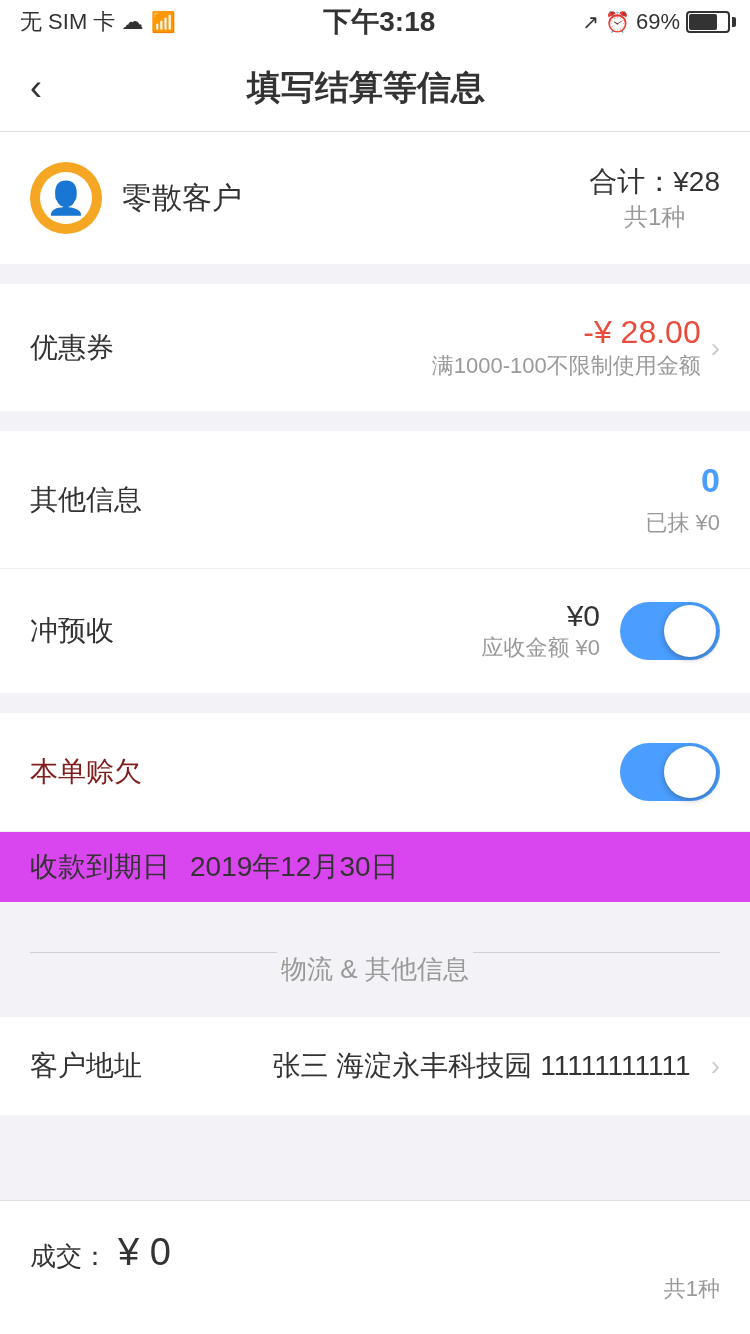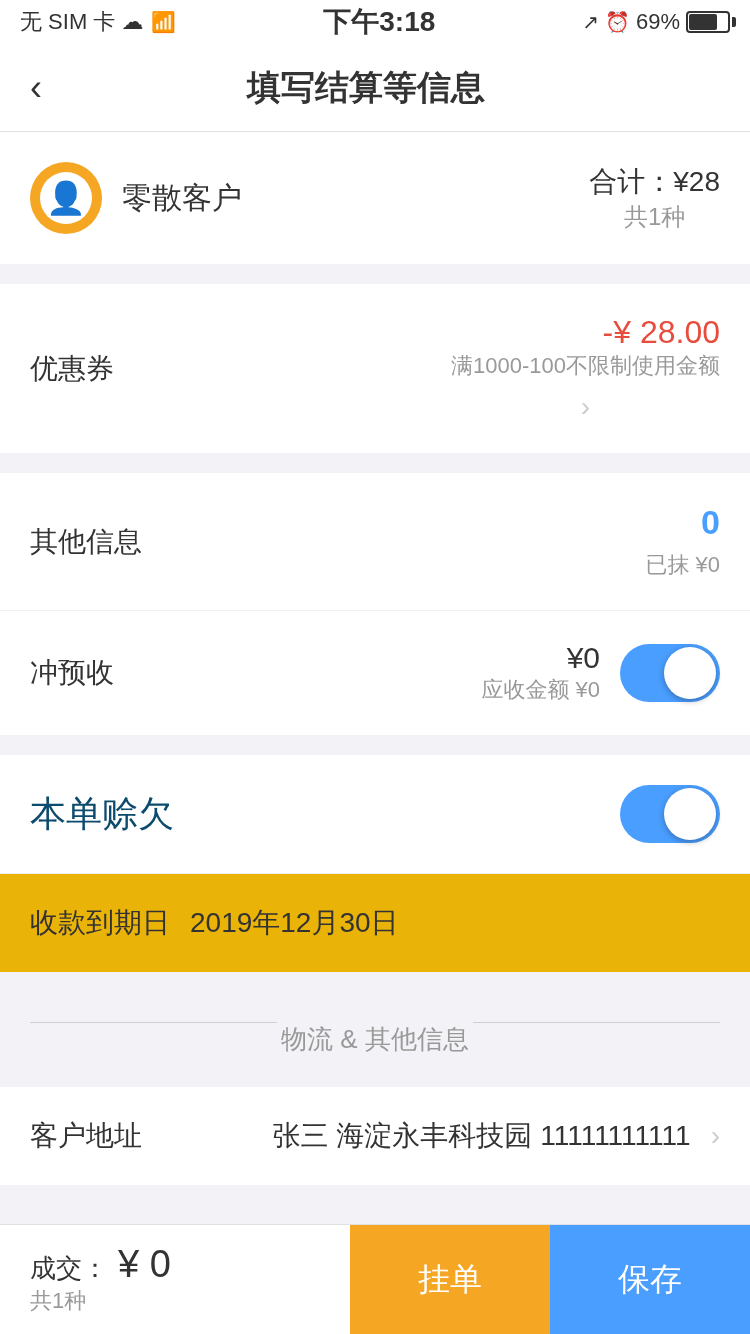--- a/index.html
+++ b/index.html
@@ -141,21 +141,20 @@
     }
     .form-label {
       font-size: 28px;
       color: #333;
       white-space: nowrap;
     }
     .coupon-right {
       display: flex;
       align-items: center;
       gap: 10px;
-      flex-direction: column;
     }
     .coupon-text-block {
       text-align: right;
     }
     .coupon-amount {
       font-size: 32px;
       color: #e74c3c;
       font-weight: 500;
     }
     .coupon-desc {
@@ -240,28 +239,28 @@
 
     
     .debt-row {
       background: #fff;
       padding: 30px 30px;
       display: flex;
       align-items: center;
       justify-content: space-between;
     }
     .debt-label {
-      font-size: 36px;
-      color: #0c4a6e;
+      font-size: 28px;
+      color: #7f1d1d;
     }
 
     
     .due-date-row {
-      background: #eab308;
-      padding: 30px 30px;
+      background: #d946ef;
+      padding: 16px 30px;
       display: flex;
       align-items: center;
       gap: 20px;
       border-top: 1px solid #f0f0f0;
     }
     .due-date-label {
       font-size: 28px;
       color: #333;
       white-space: nowrap;
     }
@@ -322,25 +321,26 @@
       height: 300px;
       background: #f2f2f7;
     }
 
     
     .bottom-bar {
       position: fixed;
       bottom: 0;
       left: 0;
       width: 750px;
-      height: 110px;
+      height: 134px;
       background: #fff;
       display: flex;
       align-items: center;
       border-top: 1px solid #e0e0e0;
+      text-align: right;
     }
     .bottom-summary {
       flex: 1;
       padding: 0 30px;
     }
     .bottom-btn-group {
       display: flex;
       height: 100%;
     }
     .btn-hold {
@@ -490,17 +490,13 @@
 </div>
 
 <div class="bottom-bar">
   <div class="bottom-summary">
     <div style="display:flex; align-items:baseline; gap:10px;">
       <span style="font-size:26px; color:#333;">成交：</span>
       <span style="font-size:38px; color:#333; font-weight:500;">¥ 0</span>
     </div>
     <div style="font-size:22px; color:#999;">共1种</div>
   </div>
-  <div class="bottom-btn-group">
-    <div class="btn-hold">挂单</div>
-    <div class="btn-save">保存</div>
-  </div>
 </div>
 
 </body></html>

